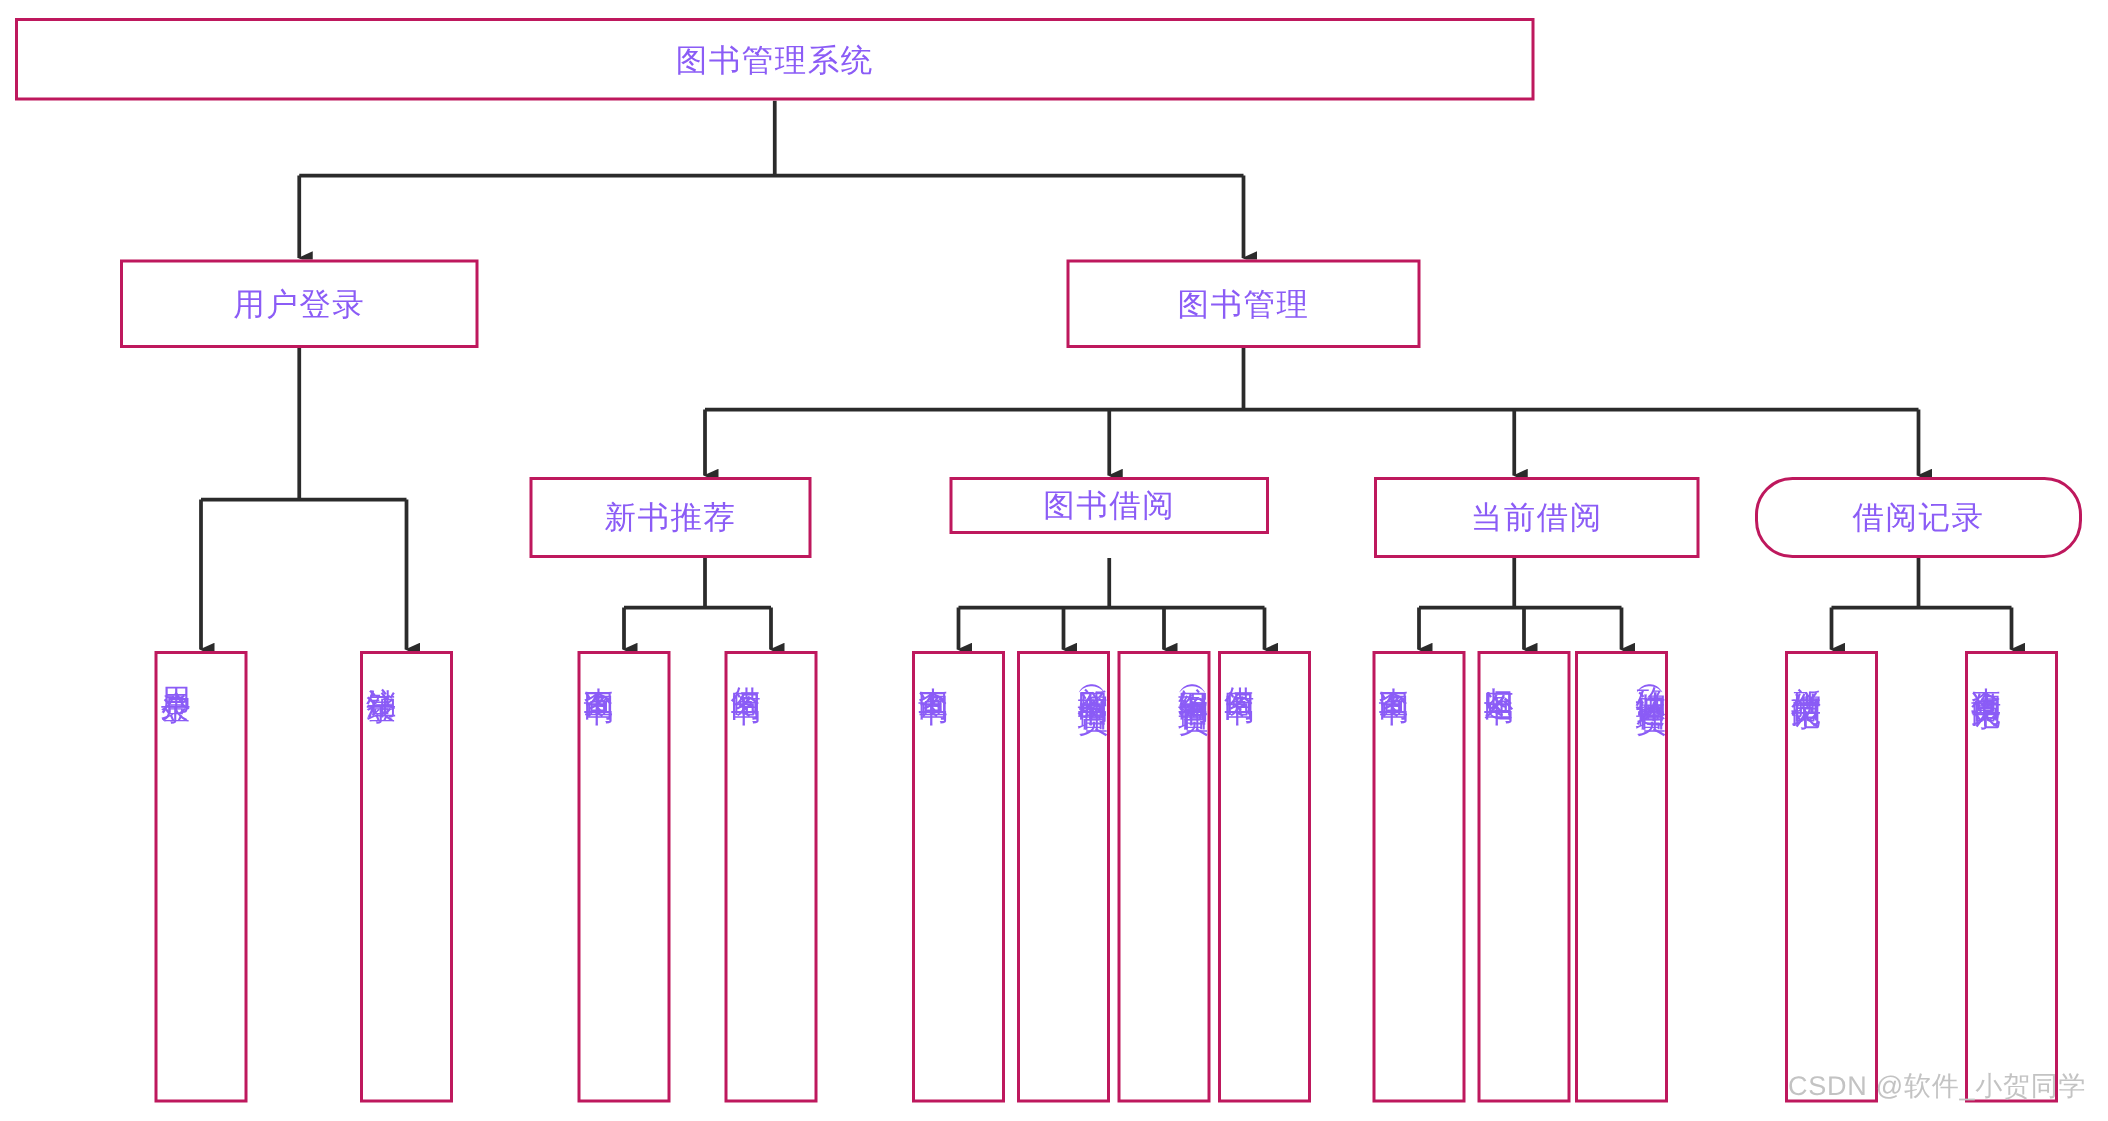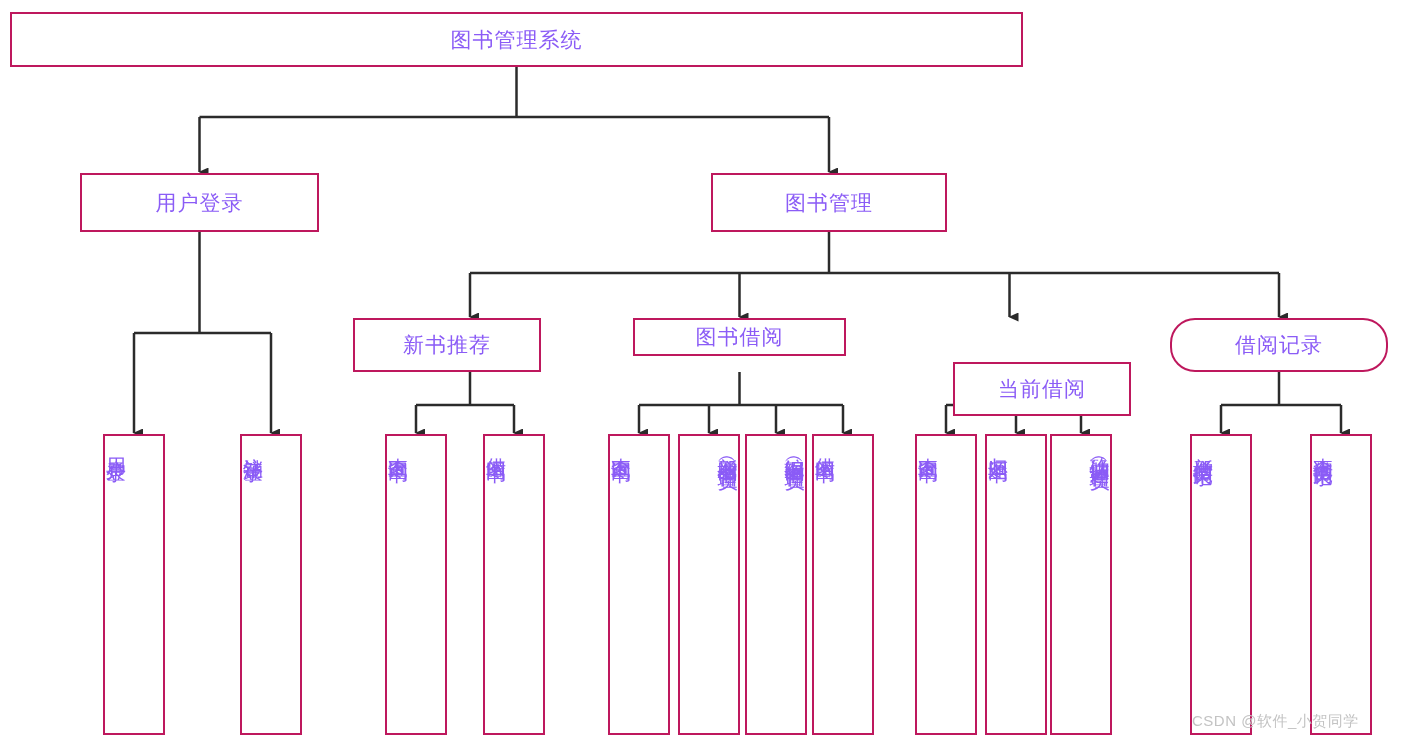--- a/index.html
+++ b/index.html
@@ -53,21 +53,21 @@
   }
   .node.vertical.anchor-top {
     align-items: flex-start;
   }
   .node-label {
     display: block;
     white-space: pre;
   }
   .watermark {
     position: absolute;
-    font-size: 15px;
+    font-size: 18px;
     color: #c3c3c3;
     white-space: nowrap;
     letter-spacing: 0.5px;
     user-select: none;
   }
 </style>
 </head>
 <body>
 
 <div id="diagram-root">
@@ -122,21 +122,21 @@
       </div>
       <div class="node horizontal" style="left: 711px; top: 173px; width: 236px; height: 59px;">
         <span class="node-label">图书管理</span>
       </div>
       <div class="node horizontal" style="left: 353px; top: 318px; width: 188px; height: 54px;">
         <span class="node-label">新书推荐</span>
       </div>
       <div class="node horizontal" style="left: 633px; top: 318px; width: 213px; height: 38px;">
         <span class="node-label">图书借阅</span>
       </div>
-      <div class="node horizontal" style="left: 953px; top: 318px; width: 178px; height: 54px; margin-top: 44px;">
+      <div class="node horizontal" style="left: 916px; top: 318px; width: 217px; height: 54px;">
         <span class="node-label">当前借阅</span>
       </div>
       <div class="node horizontal" style="left: 1170px; top: 318px; width: 218px; height: 54px; border-radius: 25px;">
         <span class="node-label">借阅记录</span>
       </div>
       <div class="node vertical" style="left: 103px; top: 434px; width: 62px; height: 301px;">
         <span class="node-label">用户登录</span>
       </div>
       <div class="node vertical" style="left: 240px; top: 434px; width: 62px; height: 301px;">
         <span class="node-label">注销登录</span>

